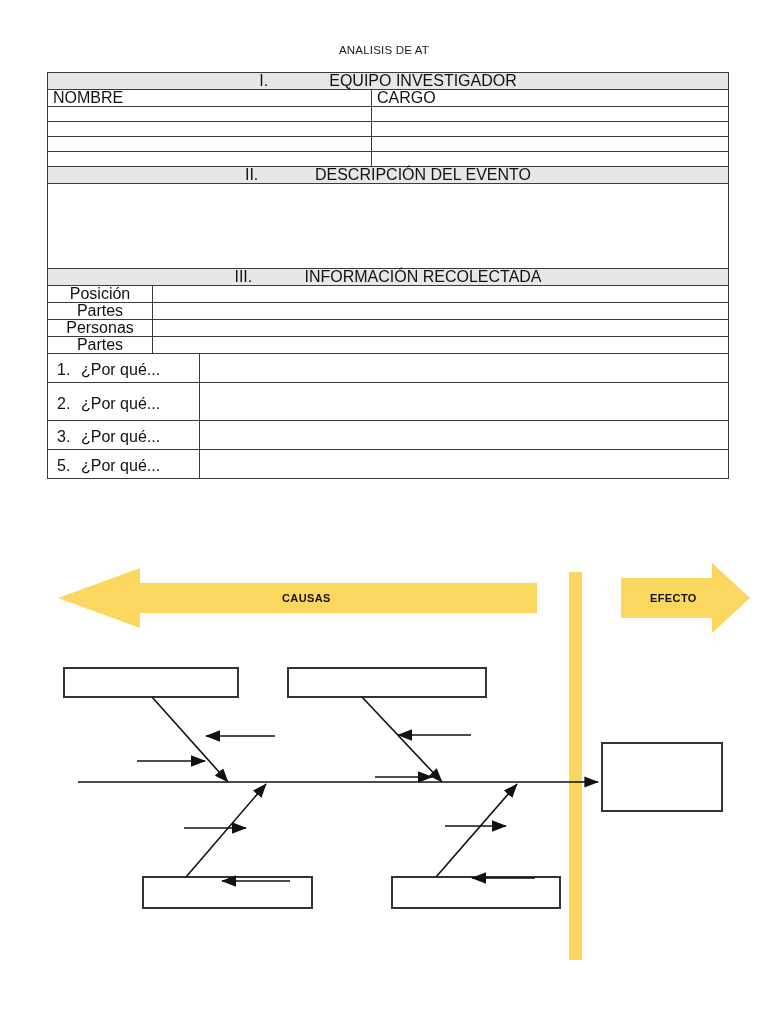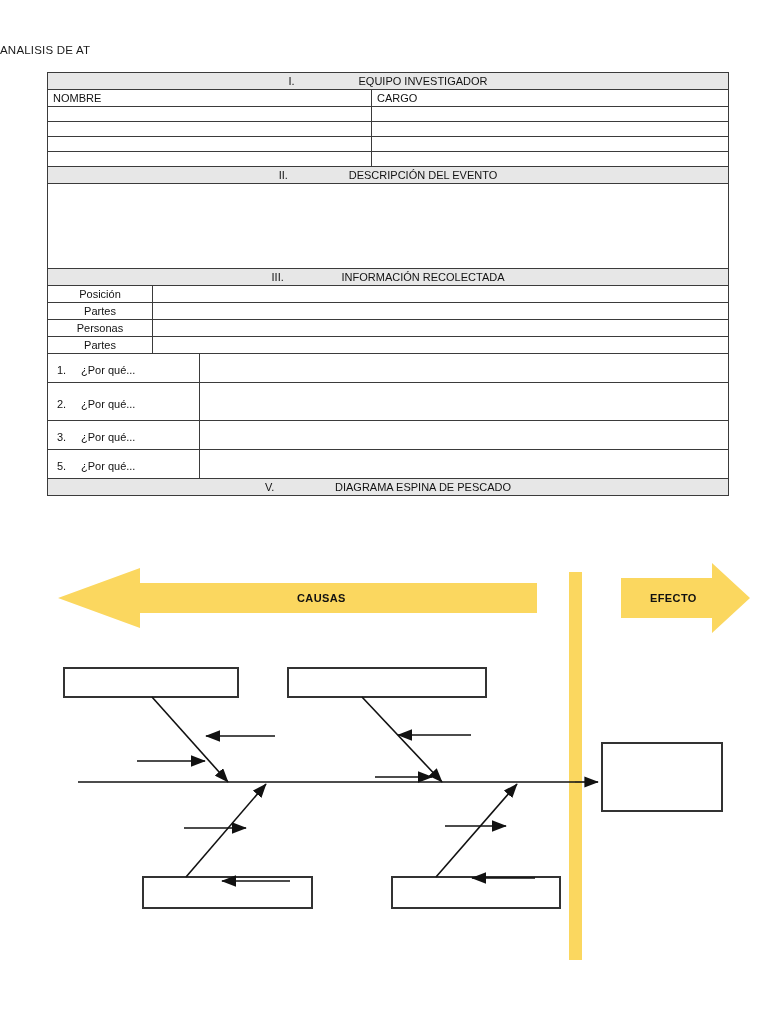--- a/index.html
+++ b/index.html
@@ -15,38 +15,38 @@
     color: #000000;
     overflow: hidden;
   }
 
   
   .doc-title {
     position: absolute;
     left: 0;
     top: 44px;
     width: 768px;
-    text-align: left;
+    text-align: center;
     font-size: 11.5px;
     color: #1a1a1a;
     letter-spacing: 0.2px;
   }
 
   
   .form-table {
     position: absolute;
     left: 47px;
     top: 72px;
     width: 681px;
     border-collapse: collapse;
     table-layout: fixed;
   }
   .form-table td {
     border: 1px solid #3b3b3b;
-    font-size: 11px;
+    font-size: 16px;
     color: #121212;
     padding: 0 5px;
     vertical-align: middle;
     height: 15px;
     line-height: 14px;
     box-sizing: border-box;
   }
   .sec-header {
     background: #e7e7e7;
     text-align: center;
@@ -96,21 +96,21 @@
     height: 430px;
   }
   .fishbone svg { display: block; }
   .banner-label {
     position: absolute;
     font-size: 11px;
     font-weight: bold;
     color: #111111;
     letter-spacing: 0.4px;
   }
-  .label-causas { left: 282px; top: 592px; margin-left: 15px; }
+  .label-causas { left: 282px; top: 592px; }
   .label-efecto { left: 650px; top: 592px; }
 </style>
 </head>
 <body>
 
 <div class="doc-title">ANALISIS DE AT</div>
 
 <table class="form-table">
   <colgroup>
     <col style="width:105px">
@@ -183,23 +183,20 @@
   </tr>
   <tr>
     <td class="why-label" colspan="2"><span class="why-num">3.</span><span>¿Por qué...</span></td>
     <td class="why-label" colspan="3"></td>
   </tr>
   <tr>
     <td class="why-label" colspan="2"><span class="why-num">5.</span><span>¿Por qué...</span></td>
     <td class="why-label" colspan="3"></td>
   </tr>
 
-  <tr>
-    <td class="sec-header" colspan="5"><span class="roman">V.</span><span class="sec-gap"></span><span class="sec-title">DIAGRAMA ESPINA DE PESCADO</span></td>
-  </tr>
 </tbody>
   </table>
 
 <div class="fishbone">
   <svg width="768" height="430" viewBox="0 0 768 430" xmlns="http://www.w3.org/2000/svg">
     <defs>
       <marker id="arrowEnd" markerWidth="9" markerHeight="7" refX="8.5" refY="3.5" orient="auto">
         <polygon points="0 0, 9 3.5, 0 7" fill="#111111"></polygon>
       </marker>
     </defs>

